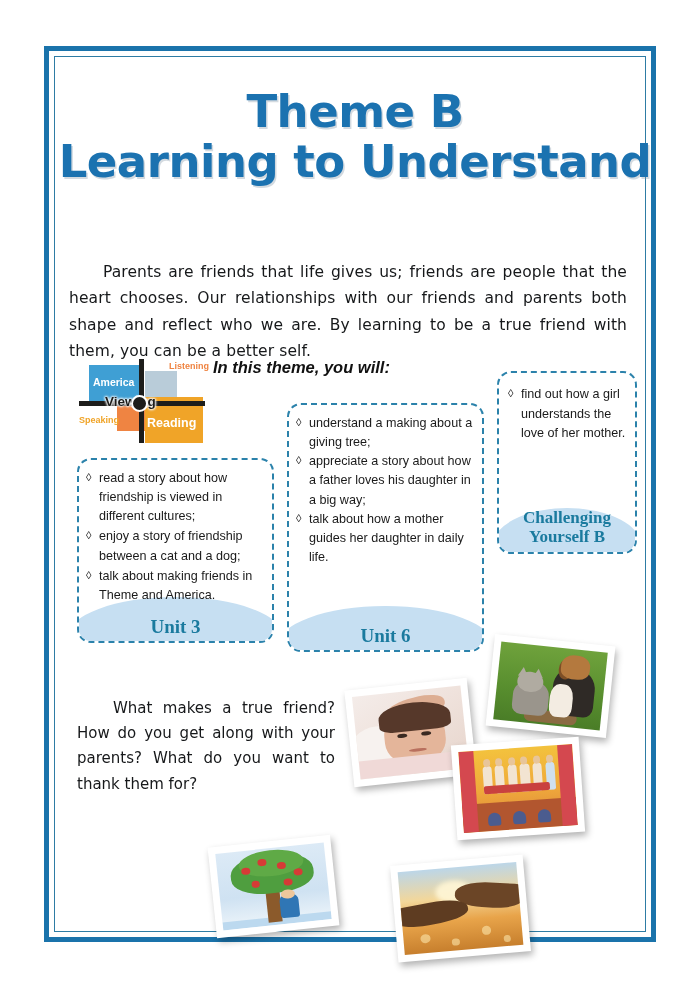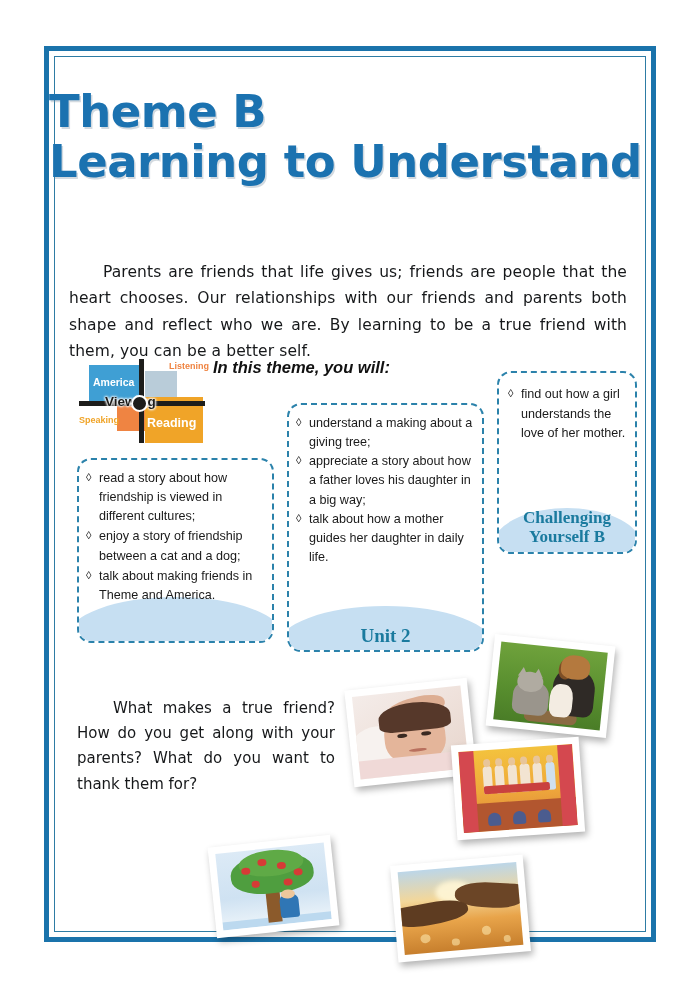--- a/index.html
+++ b/index.html
@@ -44,21 +44,21 @@
     width: 612px;
     height: 896px;
   }
 
   
   .title-block {
     position: absolute;
     left: 0;
     top: 36px;
     width: 612px;
-    text-align: left;
+    text-align: center;
   }
   .title-line {
     font-family: "DejaVu Sans", sans-serif;
     font-weight: bold;
     color: #1b72b0;
     letter-spacing: -0.5px;
     line-height: 1.12;
     text-shadow: 1.5px 1.5px 0 rgba(130,150,165,0.35);
   }
   .title-line-1 { font-size: 45px; }
@@ -319,30 +319,31 @@
 
     <div class="theme-lead">In this theme, you will:</div>
 
     <div class="unit-box unit-box-3">
       <ul class="unit-list">
         <li>read a story about how friendship is viewed in different cultures;</li>
         <li>enjoy a story of friendship between a cat and a dog;</li>
         <li>talk about making friends in Theme and America.</li>
       </ul>
       <div class="unit-banner"></div>
+      <div class="unit-banner-label">Unit 3</div>
     </div>
 
     <div class="unit-box unit-box-4">
       <ul class="unit-list">
         <li>understand a making about a giving tree;</li>
         <li>appreciate a story about how a father loves his daughter in a big way;</li>
         <li>talk about how a mother guides her daughter in daily life.</li>
       </ul>
       <div class="unit-banner"></div>
-      <div class="unit-banner-label">Unit 2</div>
+      <div class="unit-banner-label">Unit 6</div>
     </div>
 
     <div class="unit-box unit-box-c">
       <ul class="unit-list">
         <li>find out how a girl understands the love of her mother.</li>
       </ul>
       <div class="unit-banner"></div>
       <div class="unit-banner-label two-line">
         <div>Challenging</div>
         <div>Yourself B</div>

